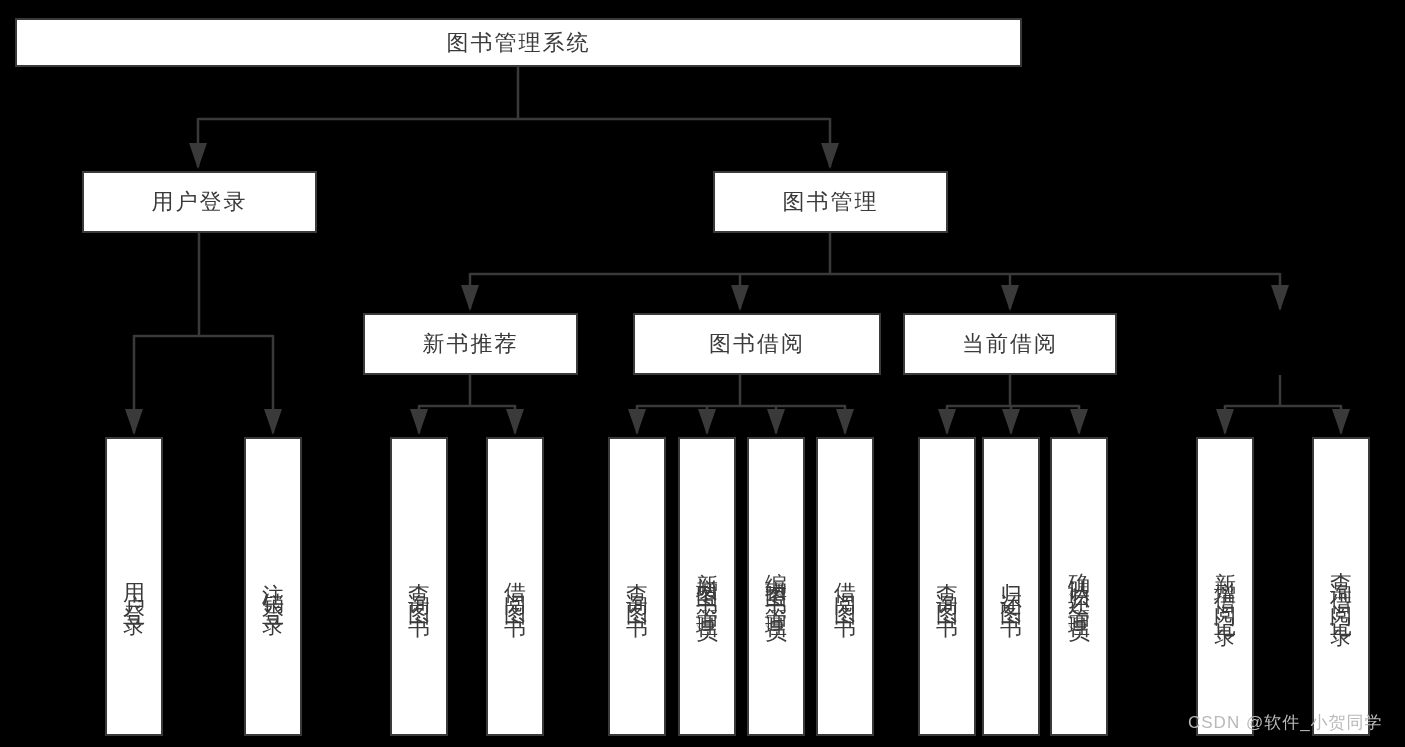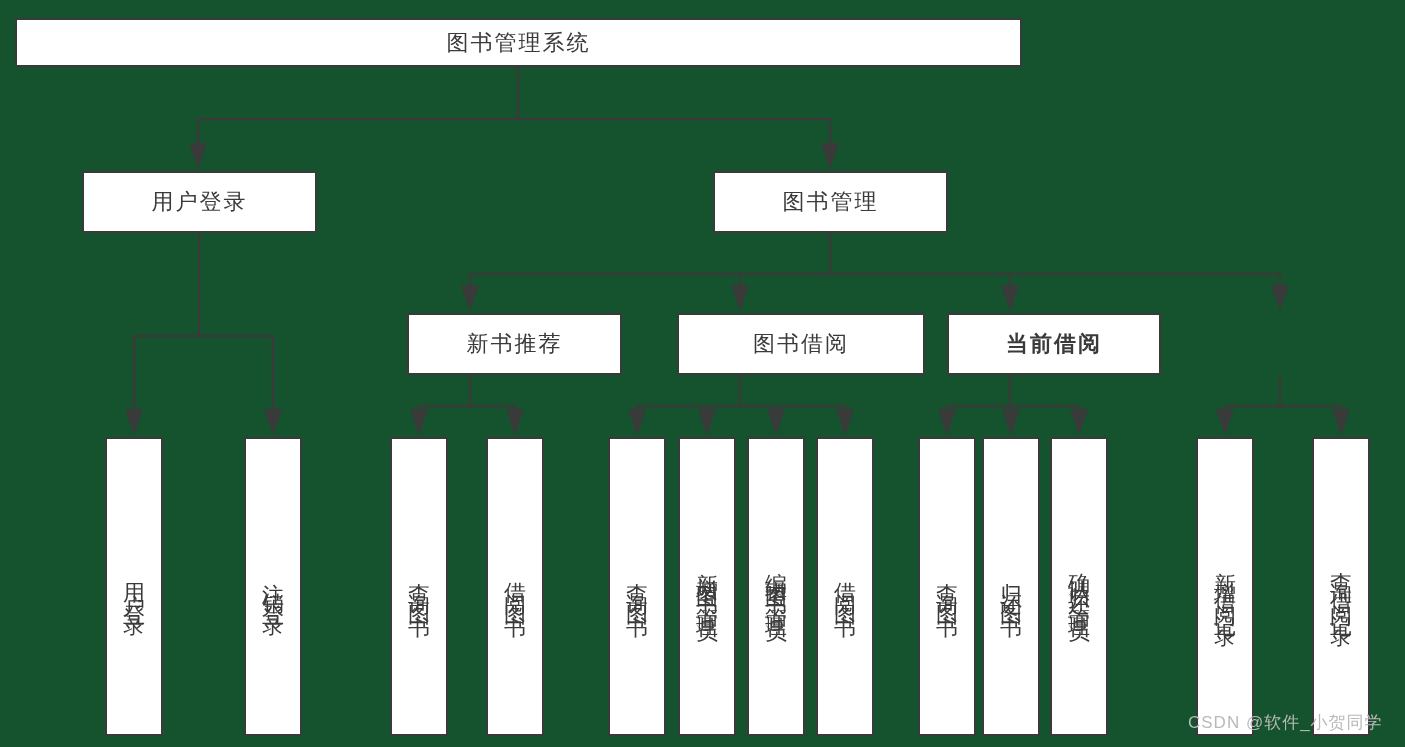--- a/index.html
+++ b/index.html
@@ -4,21 +4,21 @@
 <style>
   html, body {
     margin: 0;
     padding: 0;
     background: #ffffff;
   }
   .stage {
     position: relative;
     width: 1405px;
     height: 747px;
-    background: #14532d;
+    background: #000000;
     font-family: "Liberation Sans", "DejaVu Sans", sans-serif;
     color: #333333;
     overflow: hidden;
   }
   svg.connectors {
     position: absolute;
     left: 0;
     top: 0;
     z-index: 1;
   }
@@ -42,21 +42,20 @@
     height: 49px;
   }
   .node.l2 {
     top: 171px;
     width: 235px;
     height: 62px;
   }
   .node.l3 {
     top: 313px;
     height: 62px;
-    margin-left: 44px;
   }
   .leaf {
     position: absolute;
     top: 437px;
     width: 58px;
     height: 299px;
     box-sizing: border-box;
     border: 2px solid #3a3a3a;
     background: #ffffff;
     display: flex;
@@ -154,21 +153,21 @@
     </g>
   </svg>
 
   <div class="node root">图书管理系统</div>
 
   <div class="node l2" style="left:82px;">用户登录</div>
   <div class="node l2" style="left:713px;">图书管理</div>
 
   <div class="node l3" style="left:363px;  width:215px;">新书推荐</div>
   <div class="node l3" style="left:633px;  width:248px;">图书借阅</div>
-  <div class="node l3" style="left:903px;  width:214px;font-weight:bold;">当前借阅</div>
+  <div class="node l3" style="left:903px;  width:214px;">当前借阅</div>
 
   <div class="leaf" style="left:105px;">
     <span class="vtext">用户登录</span>
   </div>
   <div class="leaf" style="left:244px;">
     <span class="vtext">注销登录</span>
   </div>
 
   <div class="leaf" style="left:390px;">
     <span class="vtext">查询图书</span>

